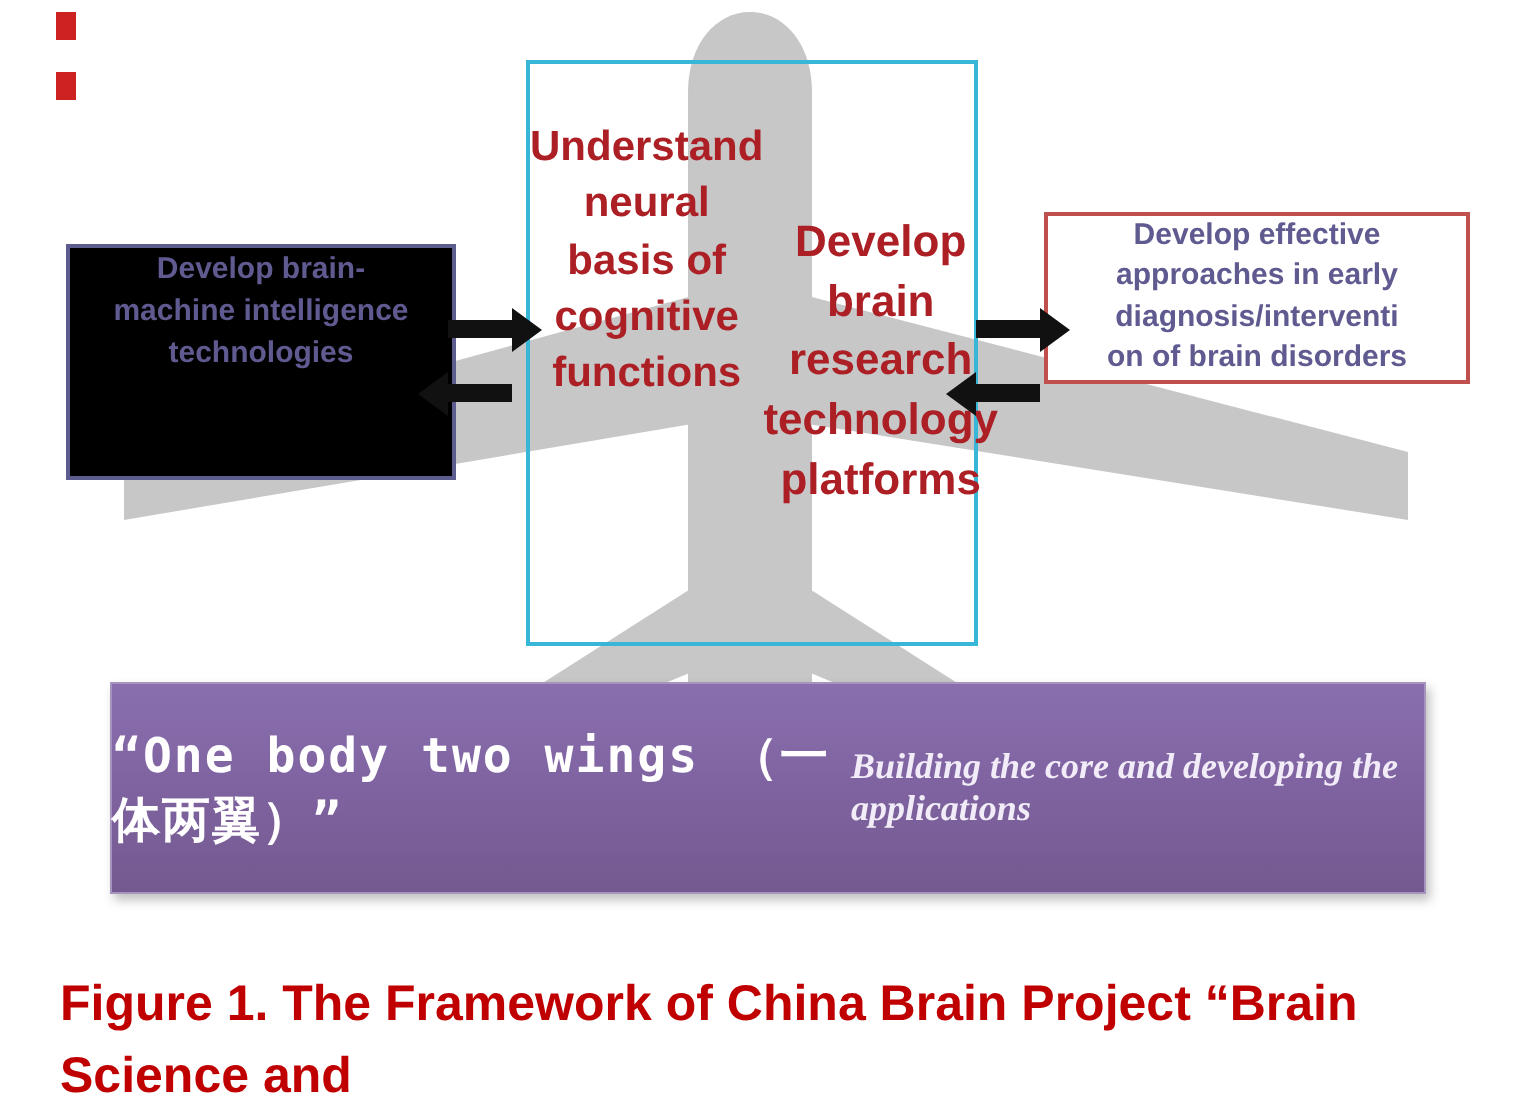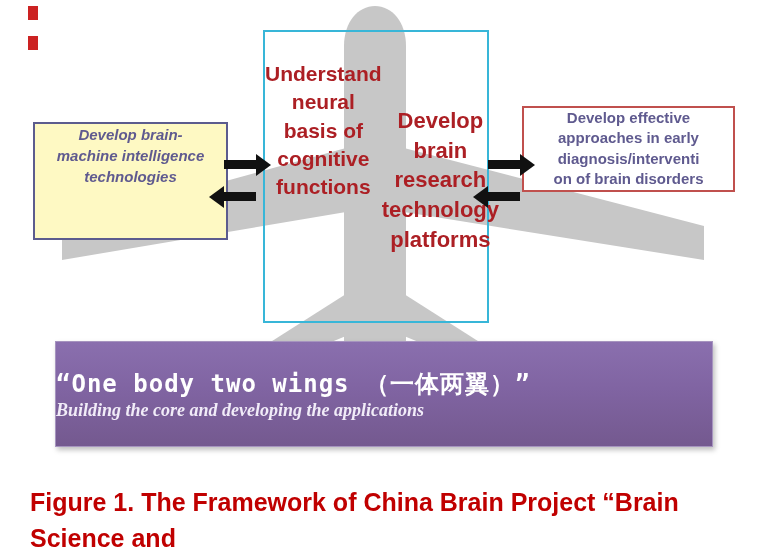--- a/index.html
+++ b/index.html
@@ -9,21 +9,21 @@
   }
   .plane-svg{position:absolute;left:0;top:0;width:766px;height:551px;pointer-events:none;}
   .mark{position:absolute;left:28px;width:10px;height:14px;background:var(--mark);}
   .mark.m1{top:6px;} .mark.m2{top:36px;}
 
   .box{position:absolute;box-sizing:border-box;text-align:center;
        display:flex;flex-direction:row;justify-content:center;}
   .box .txt{white-space:pre-line;font-weight:bold;}
 
   .box-left{left:33px;top:122px;width:195px;height:118px;
-    border:2px solid var(--left-border);background:#fef9c3;font-style:italic;}
+    border:2px solid var(--left-border);background:#000000;}
   .box-left .txt{color:var(--side-text);font-size:15px;line-height:1.4;}
 
   .box-right{left:522px;top:106px;width:213px;height:86px;
     border:2px solid var(--right-border);background:#ffffff;}
   .box-right .txt{color:var(--side-text);font-size:15px;line-height:1.35;}
 
   .box-center{left:263px;top:30px;width:226px;height:293px;
     border:2px solid var(--center-border);background:transparent;
     justify-content:flex-start;padding-top:28px;}
   .box-center .title{color:var(--center-text);font-size:21px;font-weight:bold;
@@ -37,21 +37,21 @@
   .arrow-right::after{left:100%;border-left:15px solid var(--arrow);}
   .arrow-left::after{right:100%;border-right:15px solid var(--arrow);}
   .a1{left:224px;top:160px;width:32px;}
   .a2{left:224px;top:192px;width:32px;}
   .a3{left:488px;top:160px;width:32px;}
   .a4{left:488px;top:192px;width:32px;}
 
   .banner{position:absolute;left:55px;top:341px;width:656px;height:104px;
     background:linear-gradient(180deg, #8a6fae 0%, var(--banner-bg) 45%, #74598f 100%);
     border:1px solid #a694bf;box-shadow:2px 3px 5px rgba(0,0,0,0.25);
-    display:flex;flex-direction:column;align-items:flex-start;justify-content:center;}
+    display:flex;flex-direction:row;align-items:center;justify-content:center;}
   .banner .b-title{color:var(--banner-text);font-family:"DejaVu Sans Mono",monospace;
     font-weight:bold;font-size:24px;letter-spacing:1px;}
   .banner .b-sub{color:#f1ecf8;font-family:"Liberation Serif",serif;
     font-style:italic;font-weight:bold;font-size:18px;}
 
   .caption{position:absolute;left:30px;top:484px;width:724px;
     color:var(--caption-text);font-size:25px;font-weight:bold;line-height:1.45;
     white-space:pre-line;}
 </style>
 </head>

